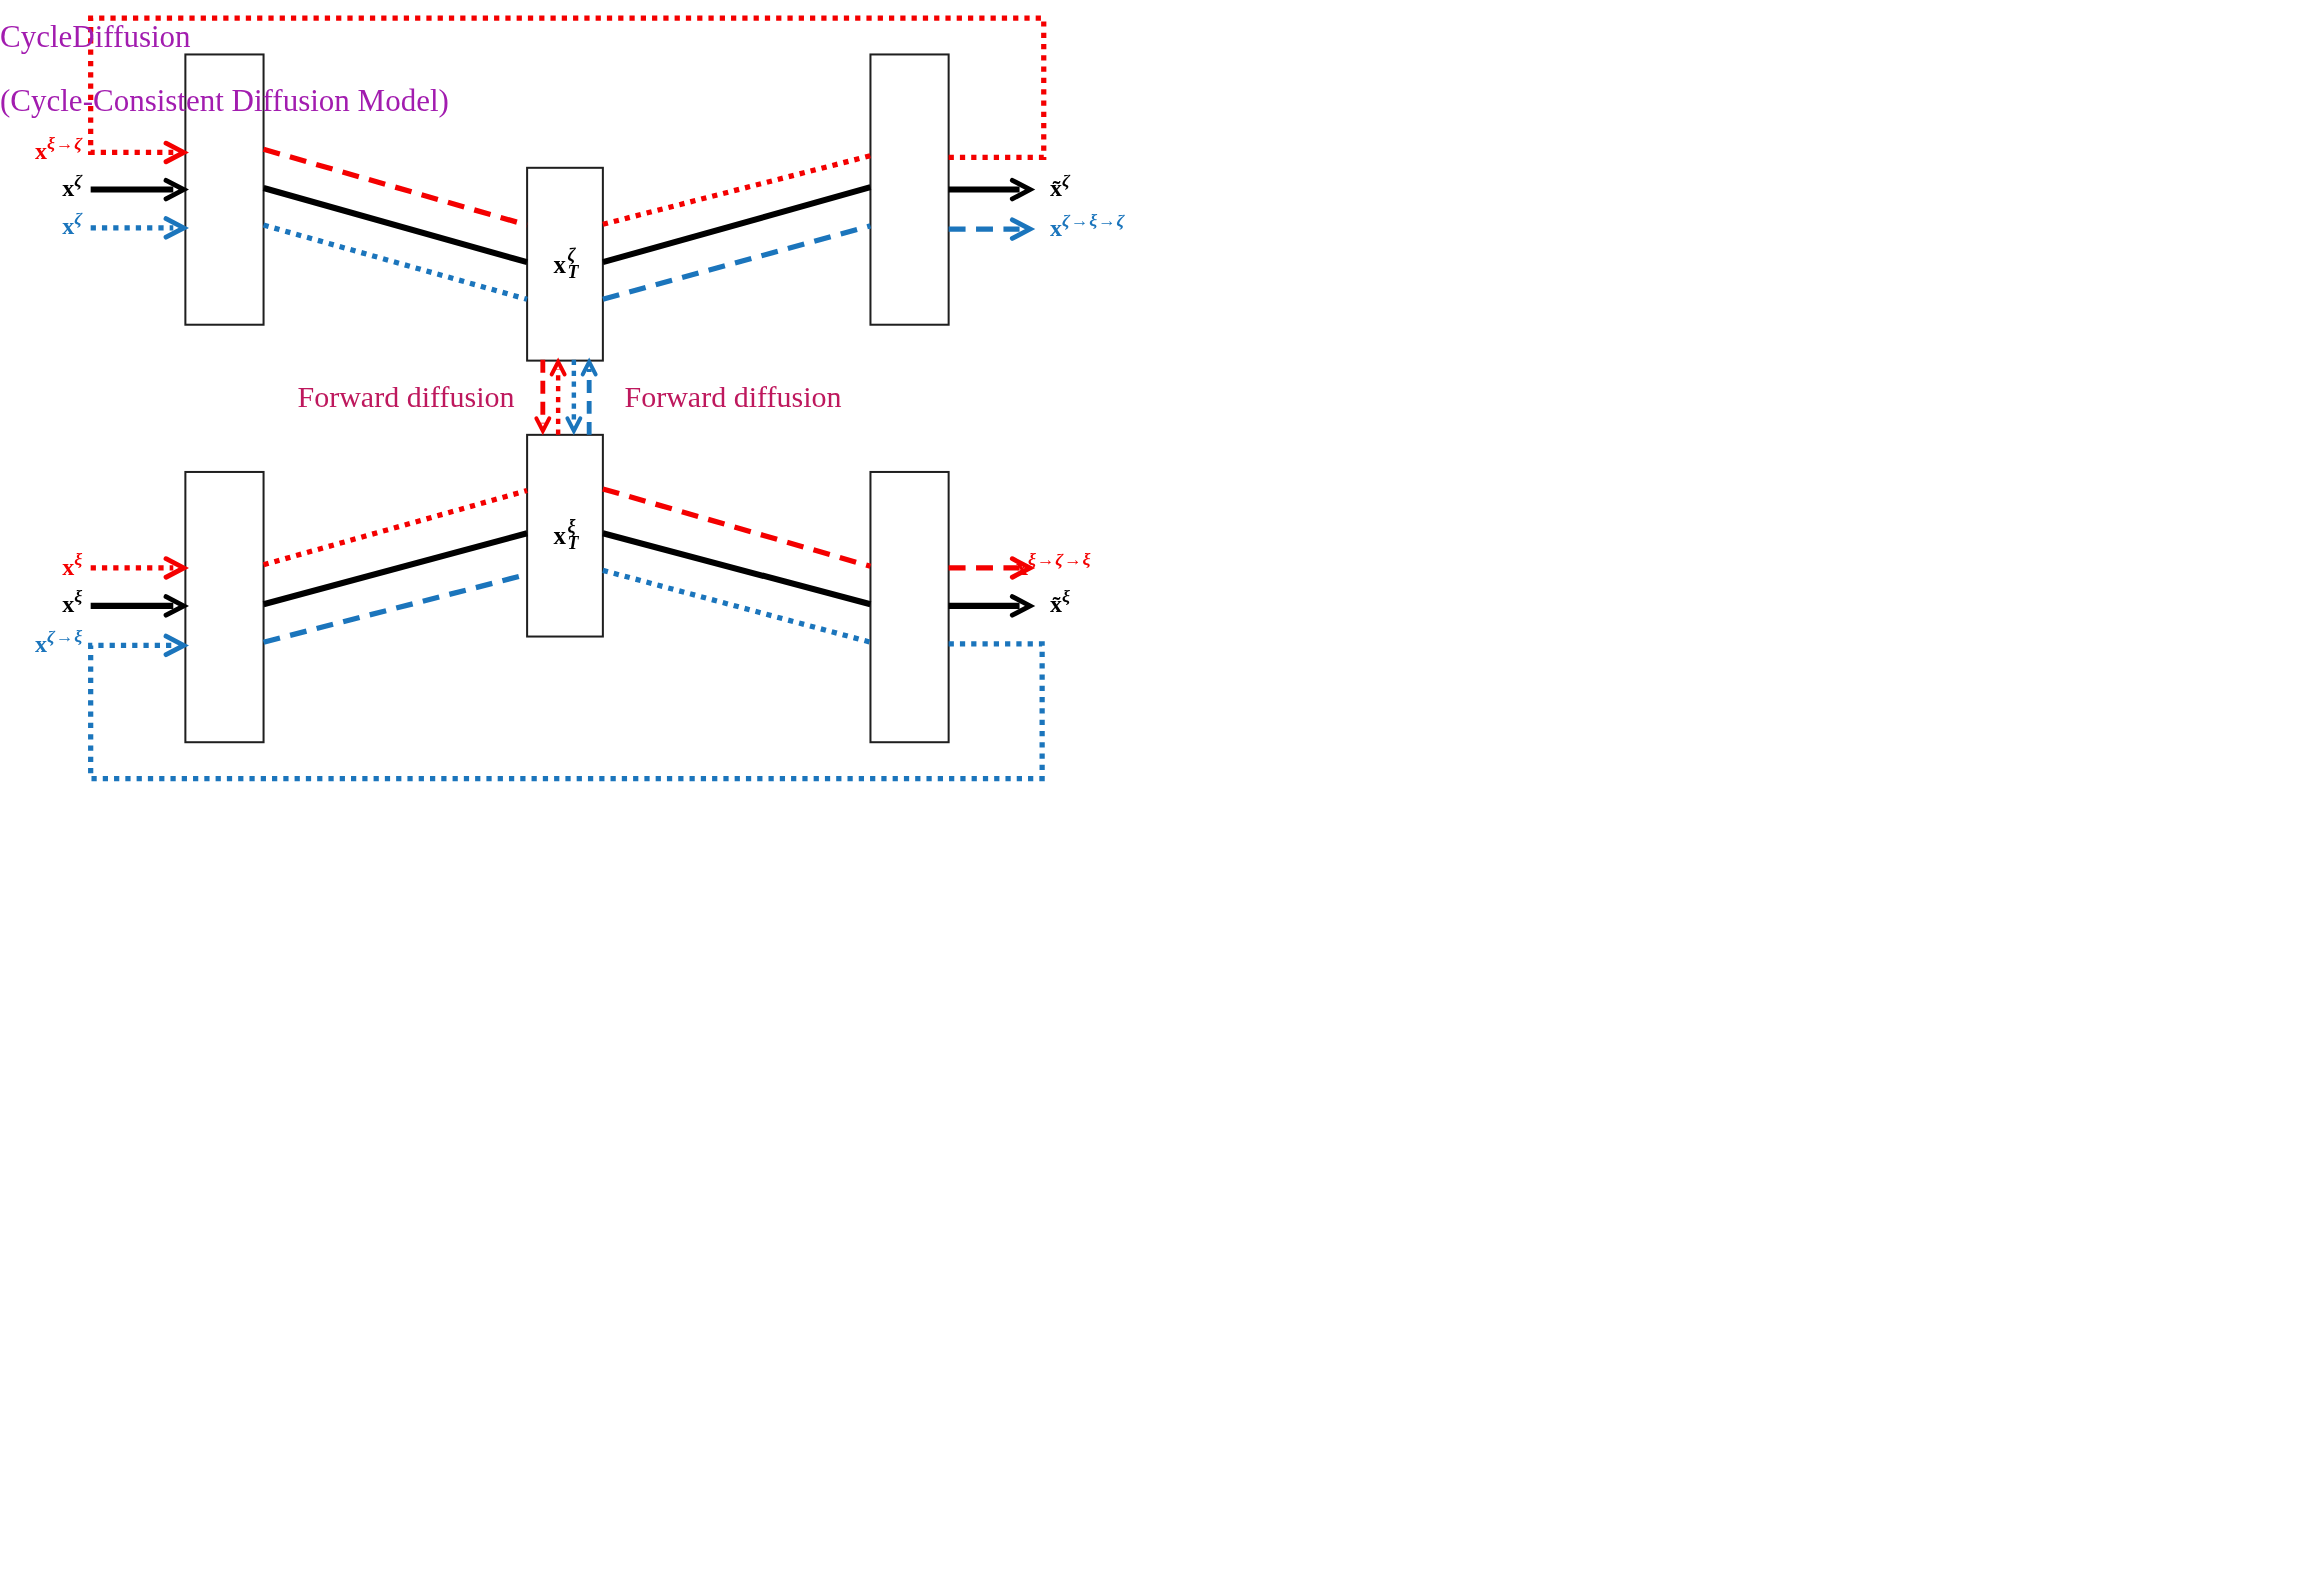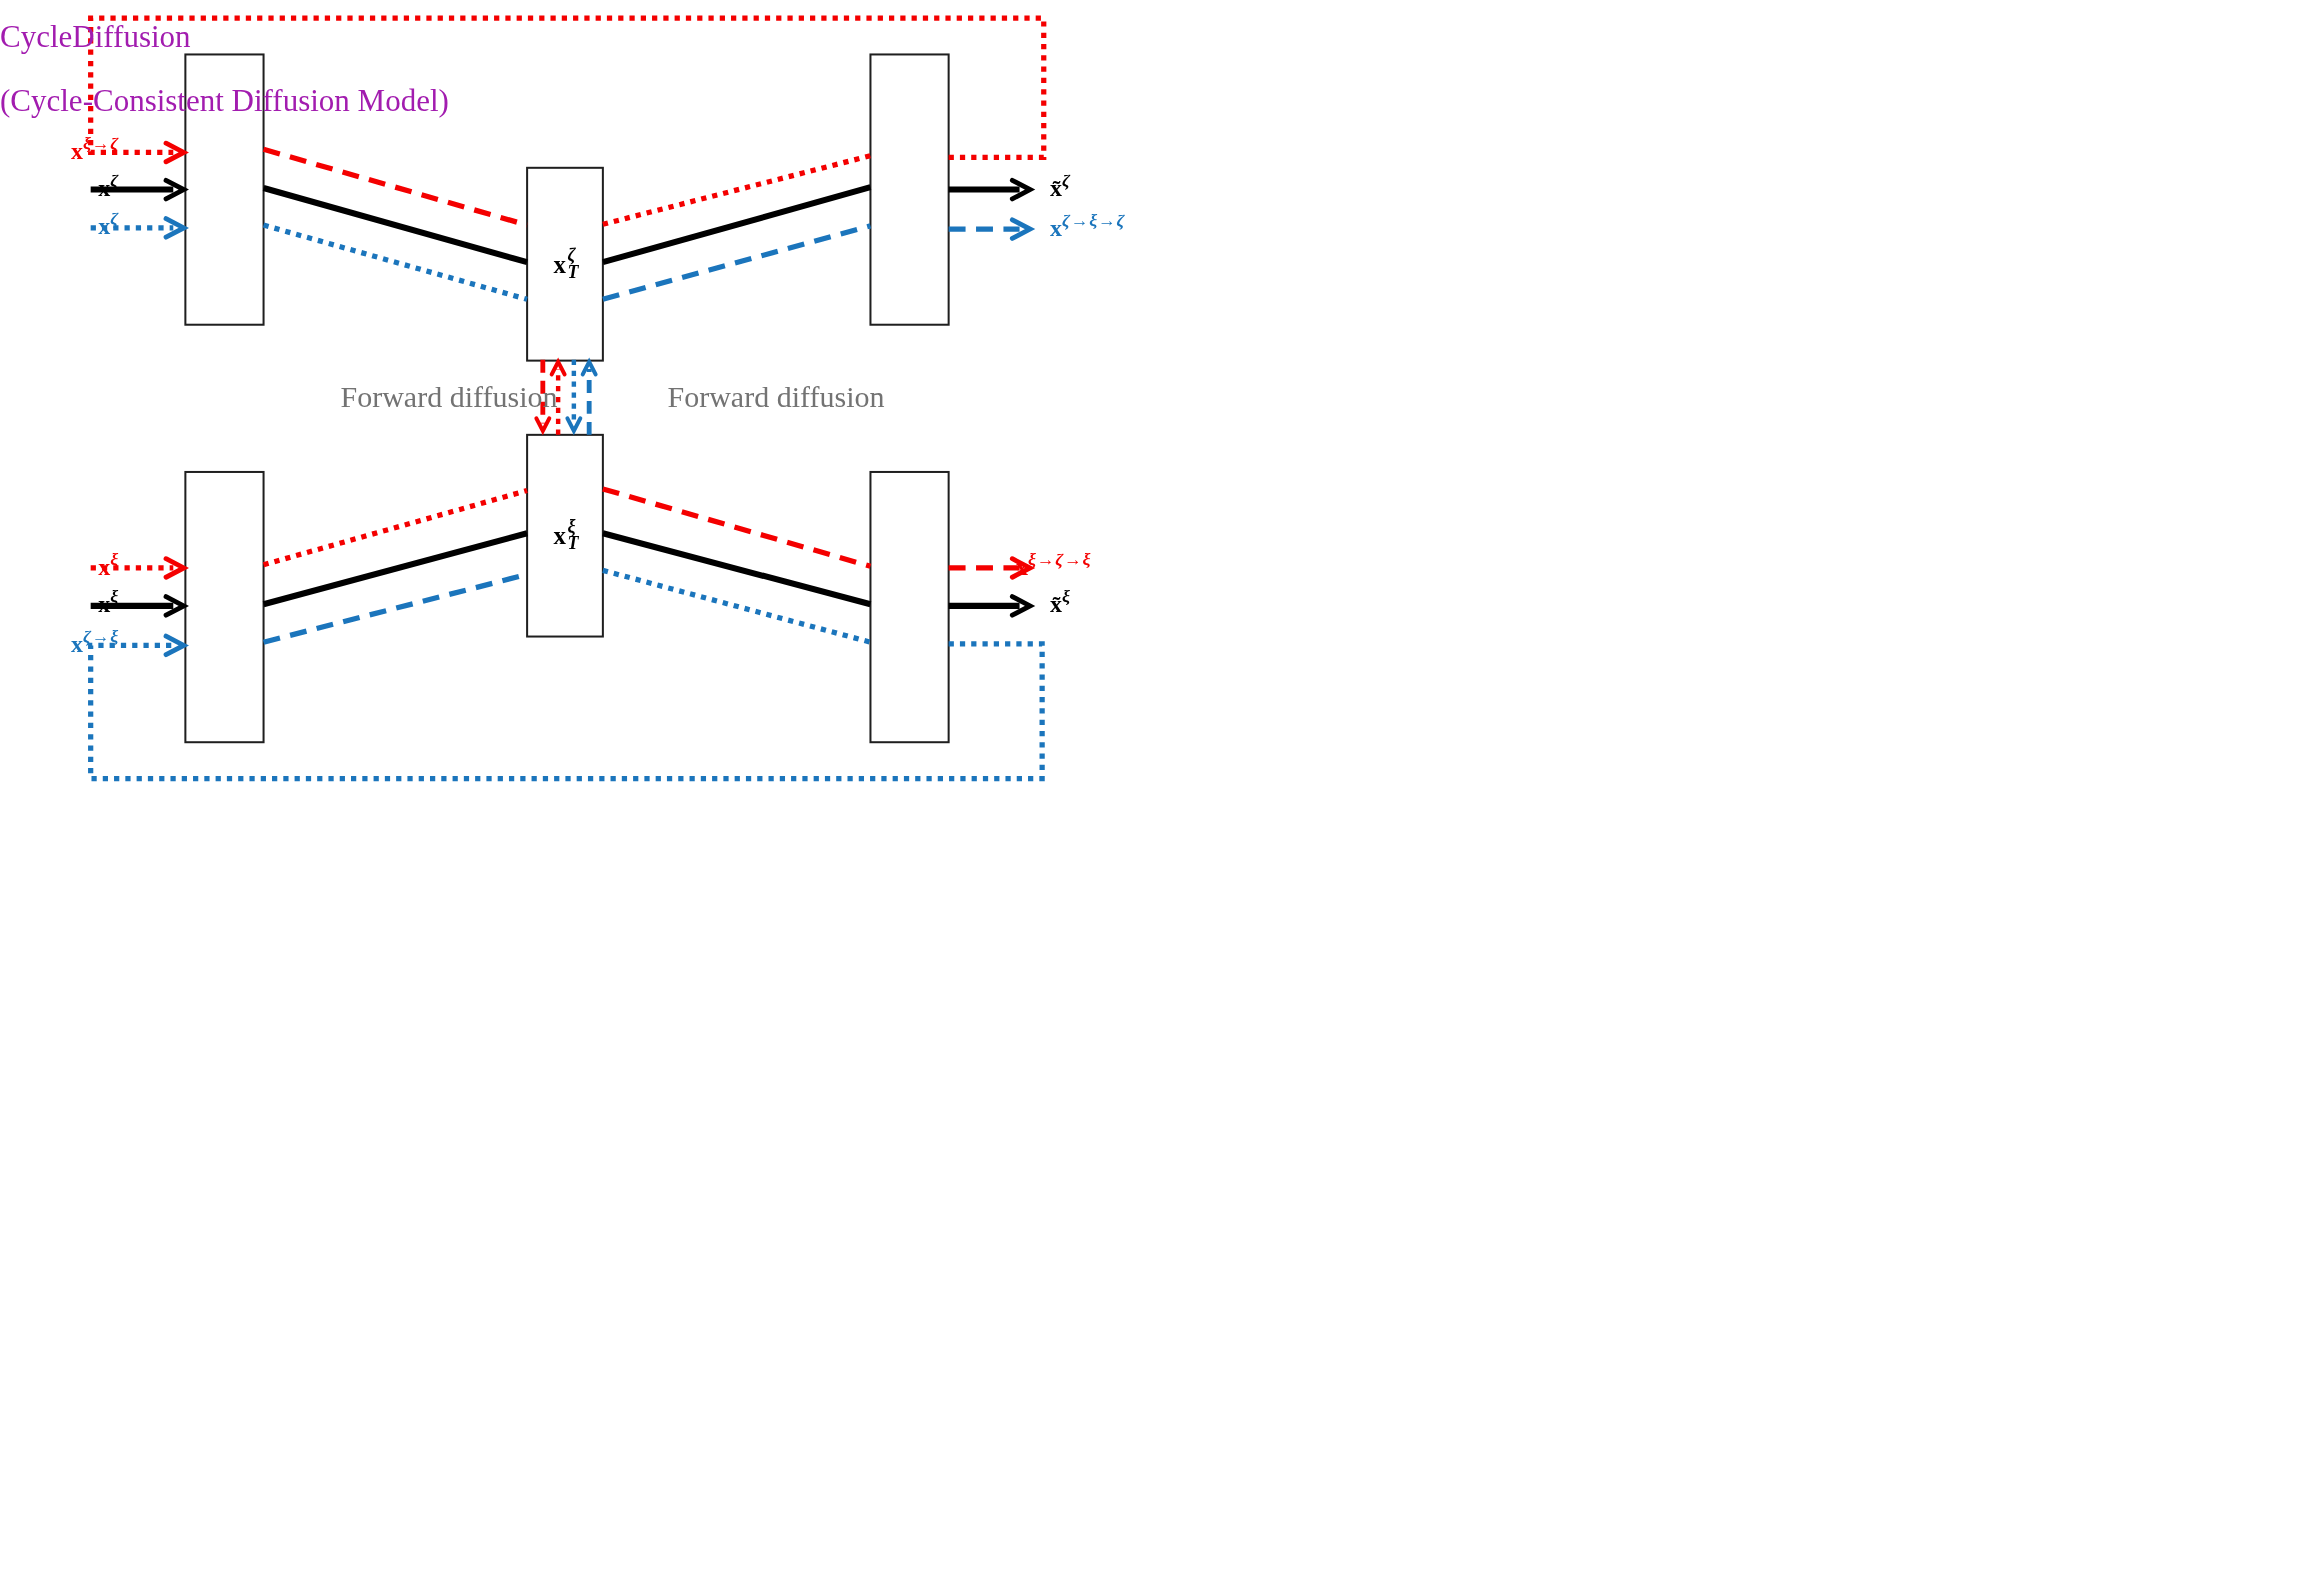--- a/index.html
+++ b/index.html
@@ -29,27 +29,27 @@
   .dotv{stroke-width:11;stroke-dasharray:13 14;}
   .dashv{stroke-width:12;stroke-dasharray:32 20;}
   .boxr{fill:#ffffff;stroke:var(--box,#1f1f1f);stroke-width:5;}
 
   .ttl{
     position:absolute;left:0;right:0;
     font-size:31px;color:#a21caf;line-height:1.1;
   }
   .mid{
     position:absolute;transform:translate(-50%,-50%);
-    font-size:30px;color:#737373;white-space:nowrap;margin-left:43px;
+    font-size:30px;color:#be185d;white-space:nowrap;
   }
   .lbl{
     position:absolute;font-weight:bold;font-size:24px;line-height:1;
     white-space:nowrap;
   }
-  .lbl.ra{transform:translate(-100%,-55%);margin-left:36px;}
+  .lbl.ra{transform:translate(-100%,-55%);}
   .lbl.la{transform:translate(0,-55%);text-align:right;}
   .lbl sup{font-size:0.74em;font-style:italic;letter-spacing:0.8px;vertical-align:0.55em;line-height:0;}
   .lbl.red{color:var(--red,#f40000);}
   .lbl.blue{color:var(--blue,#1b75bc);}
   .lbl.black{color:var(--black,#000000);}
 
   .node-lbl{
     position:absolute;transform:translate(-50%,-50%);
     font-weight:bold;font-size:25px;color:#000;line-height:1;white-space:nowrap;
     display:flex;align-items:center;

